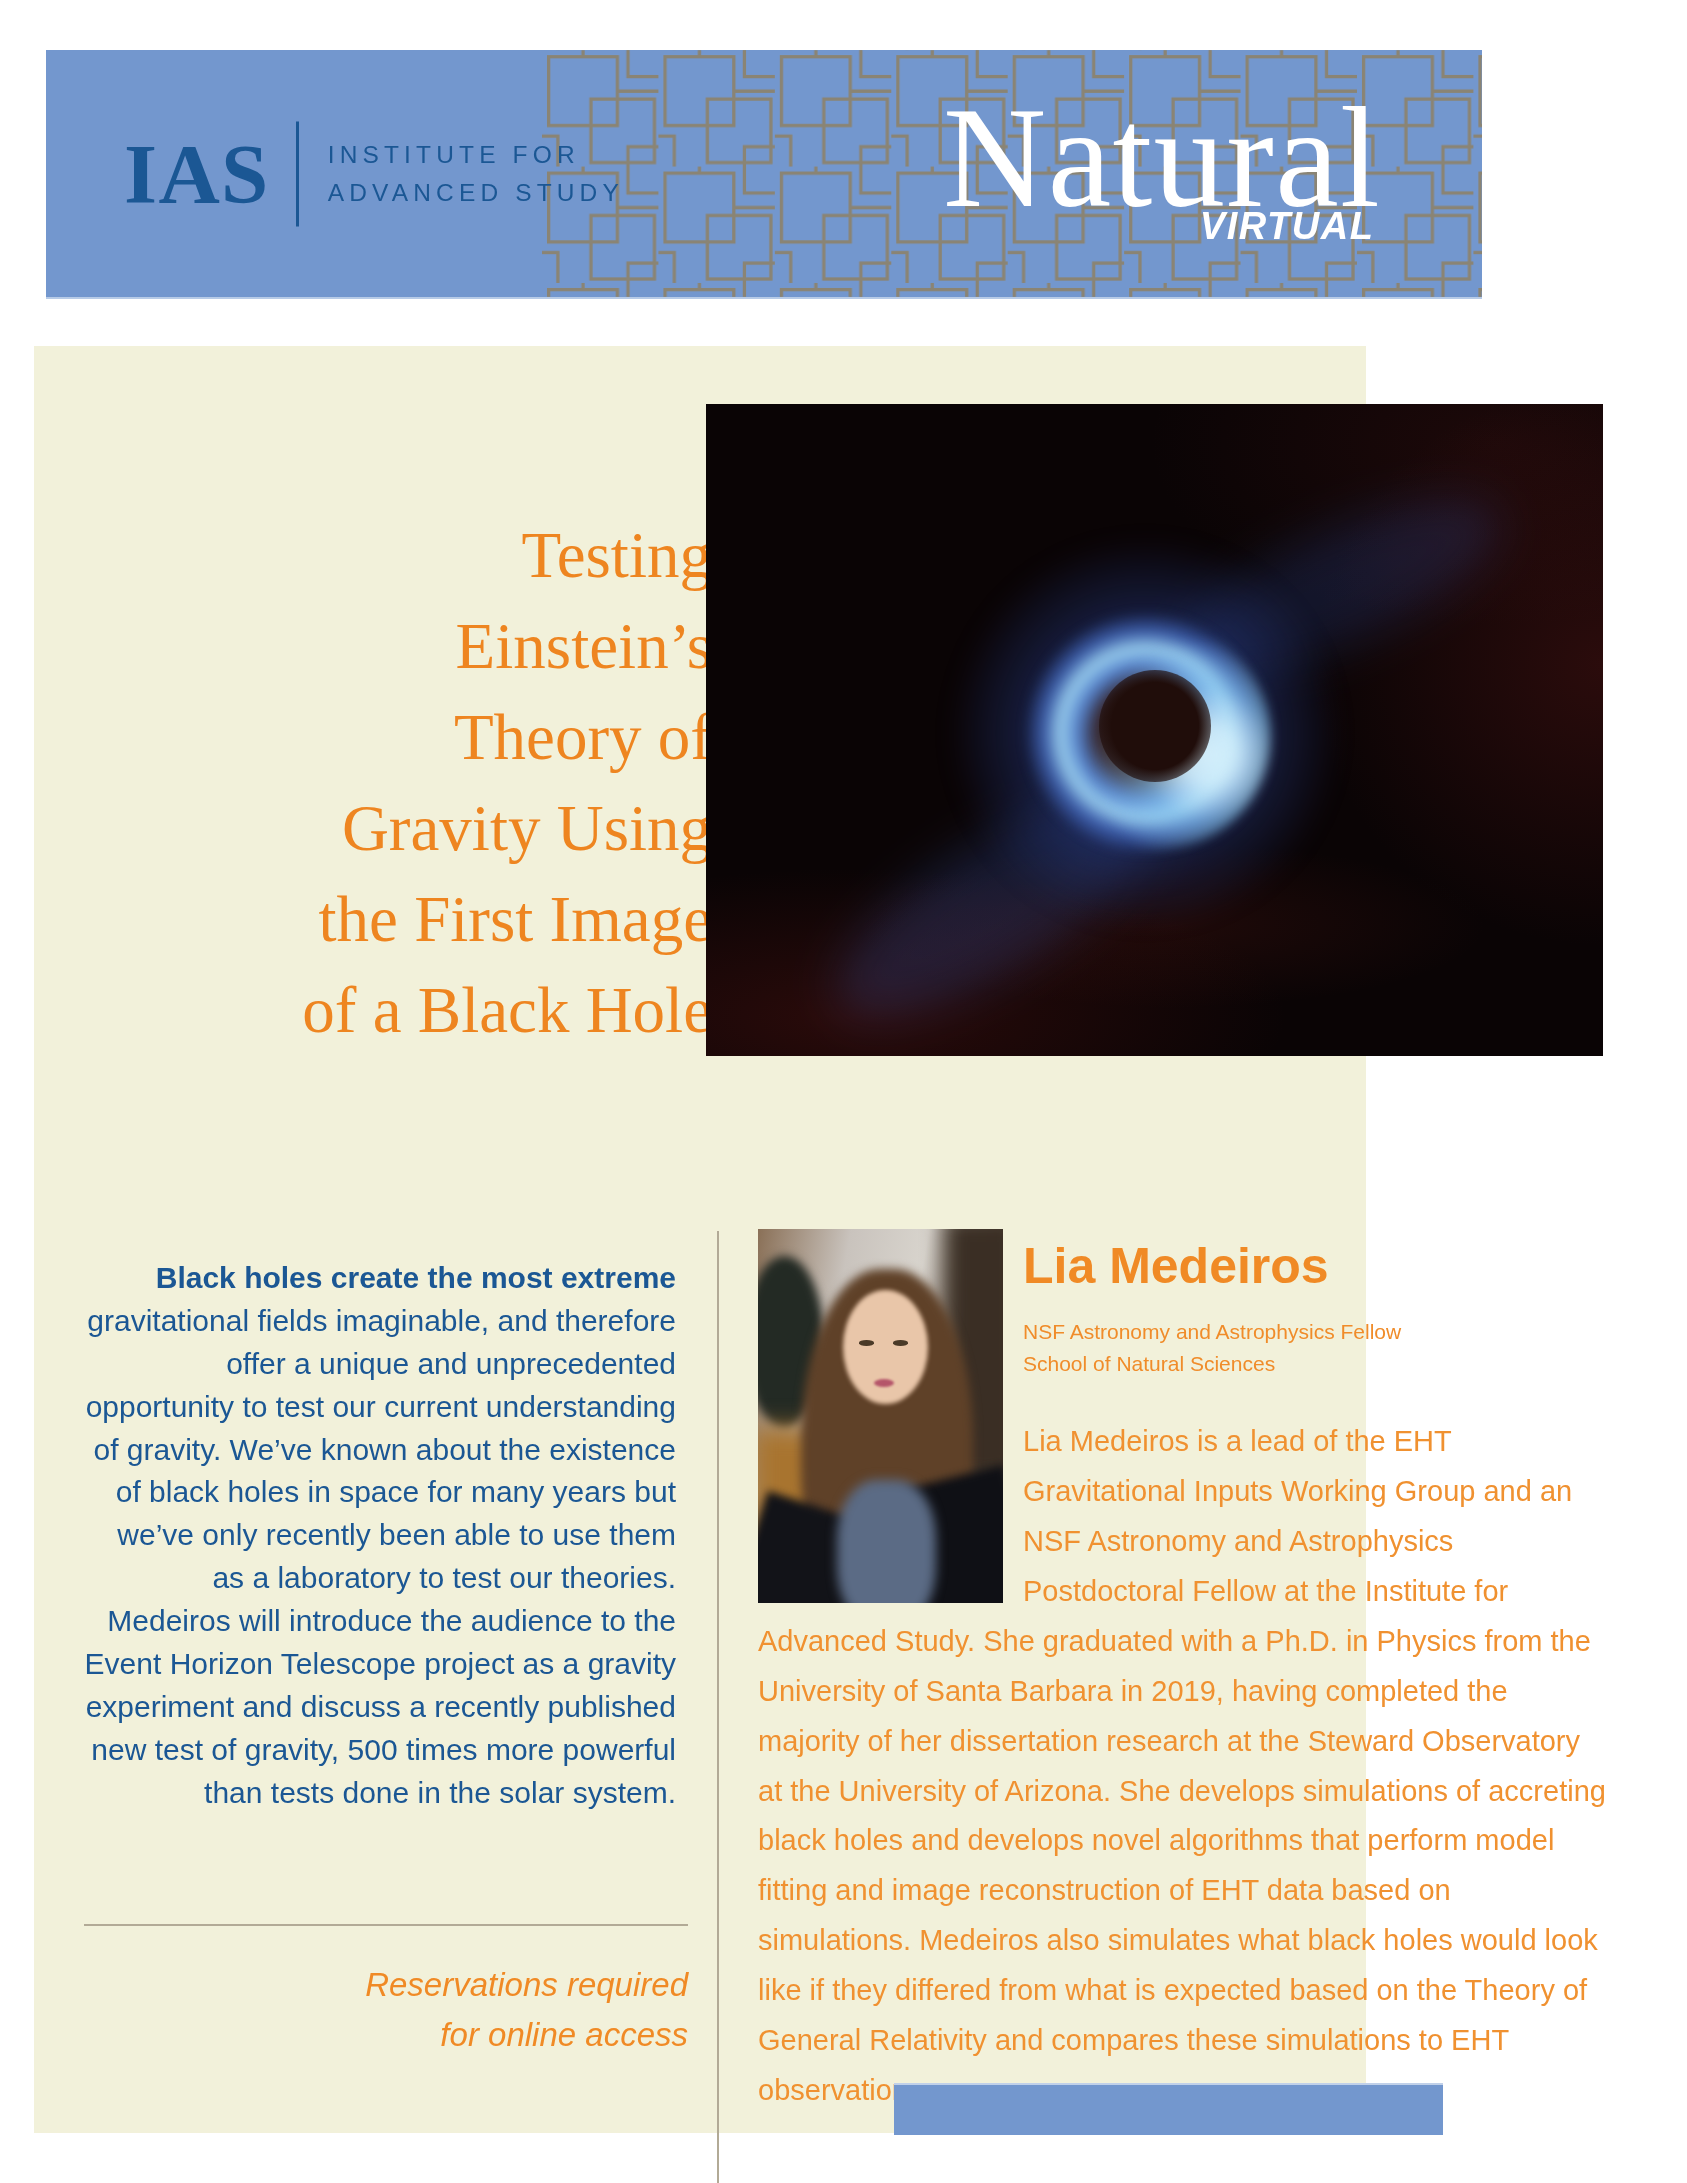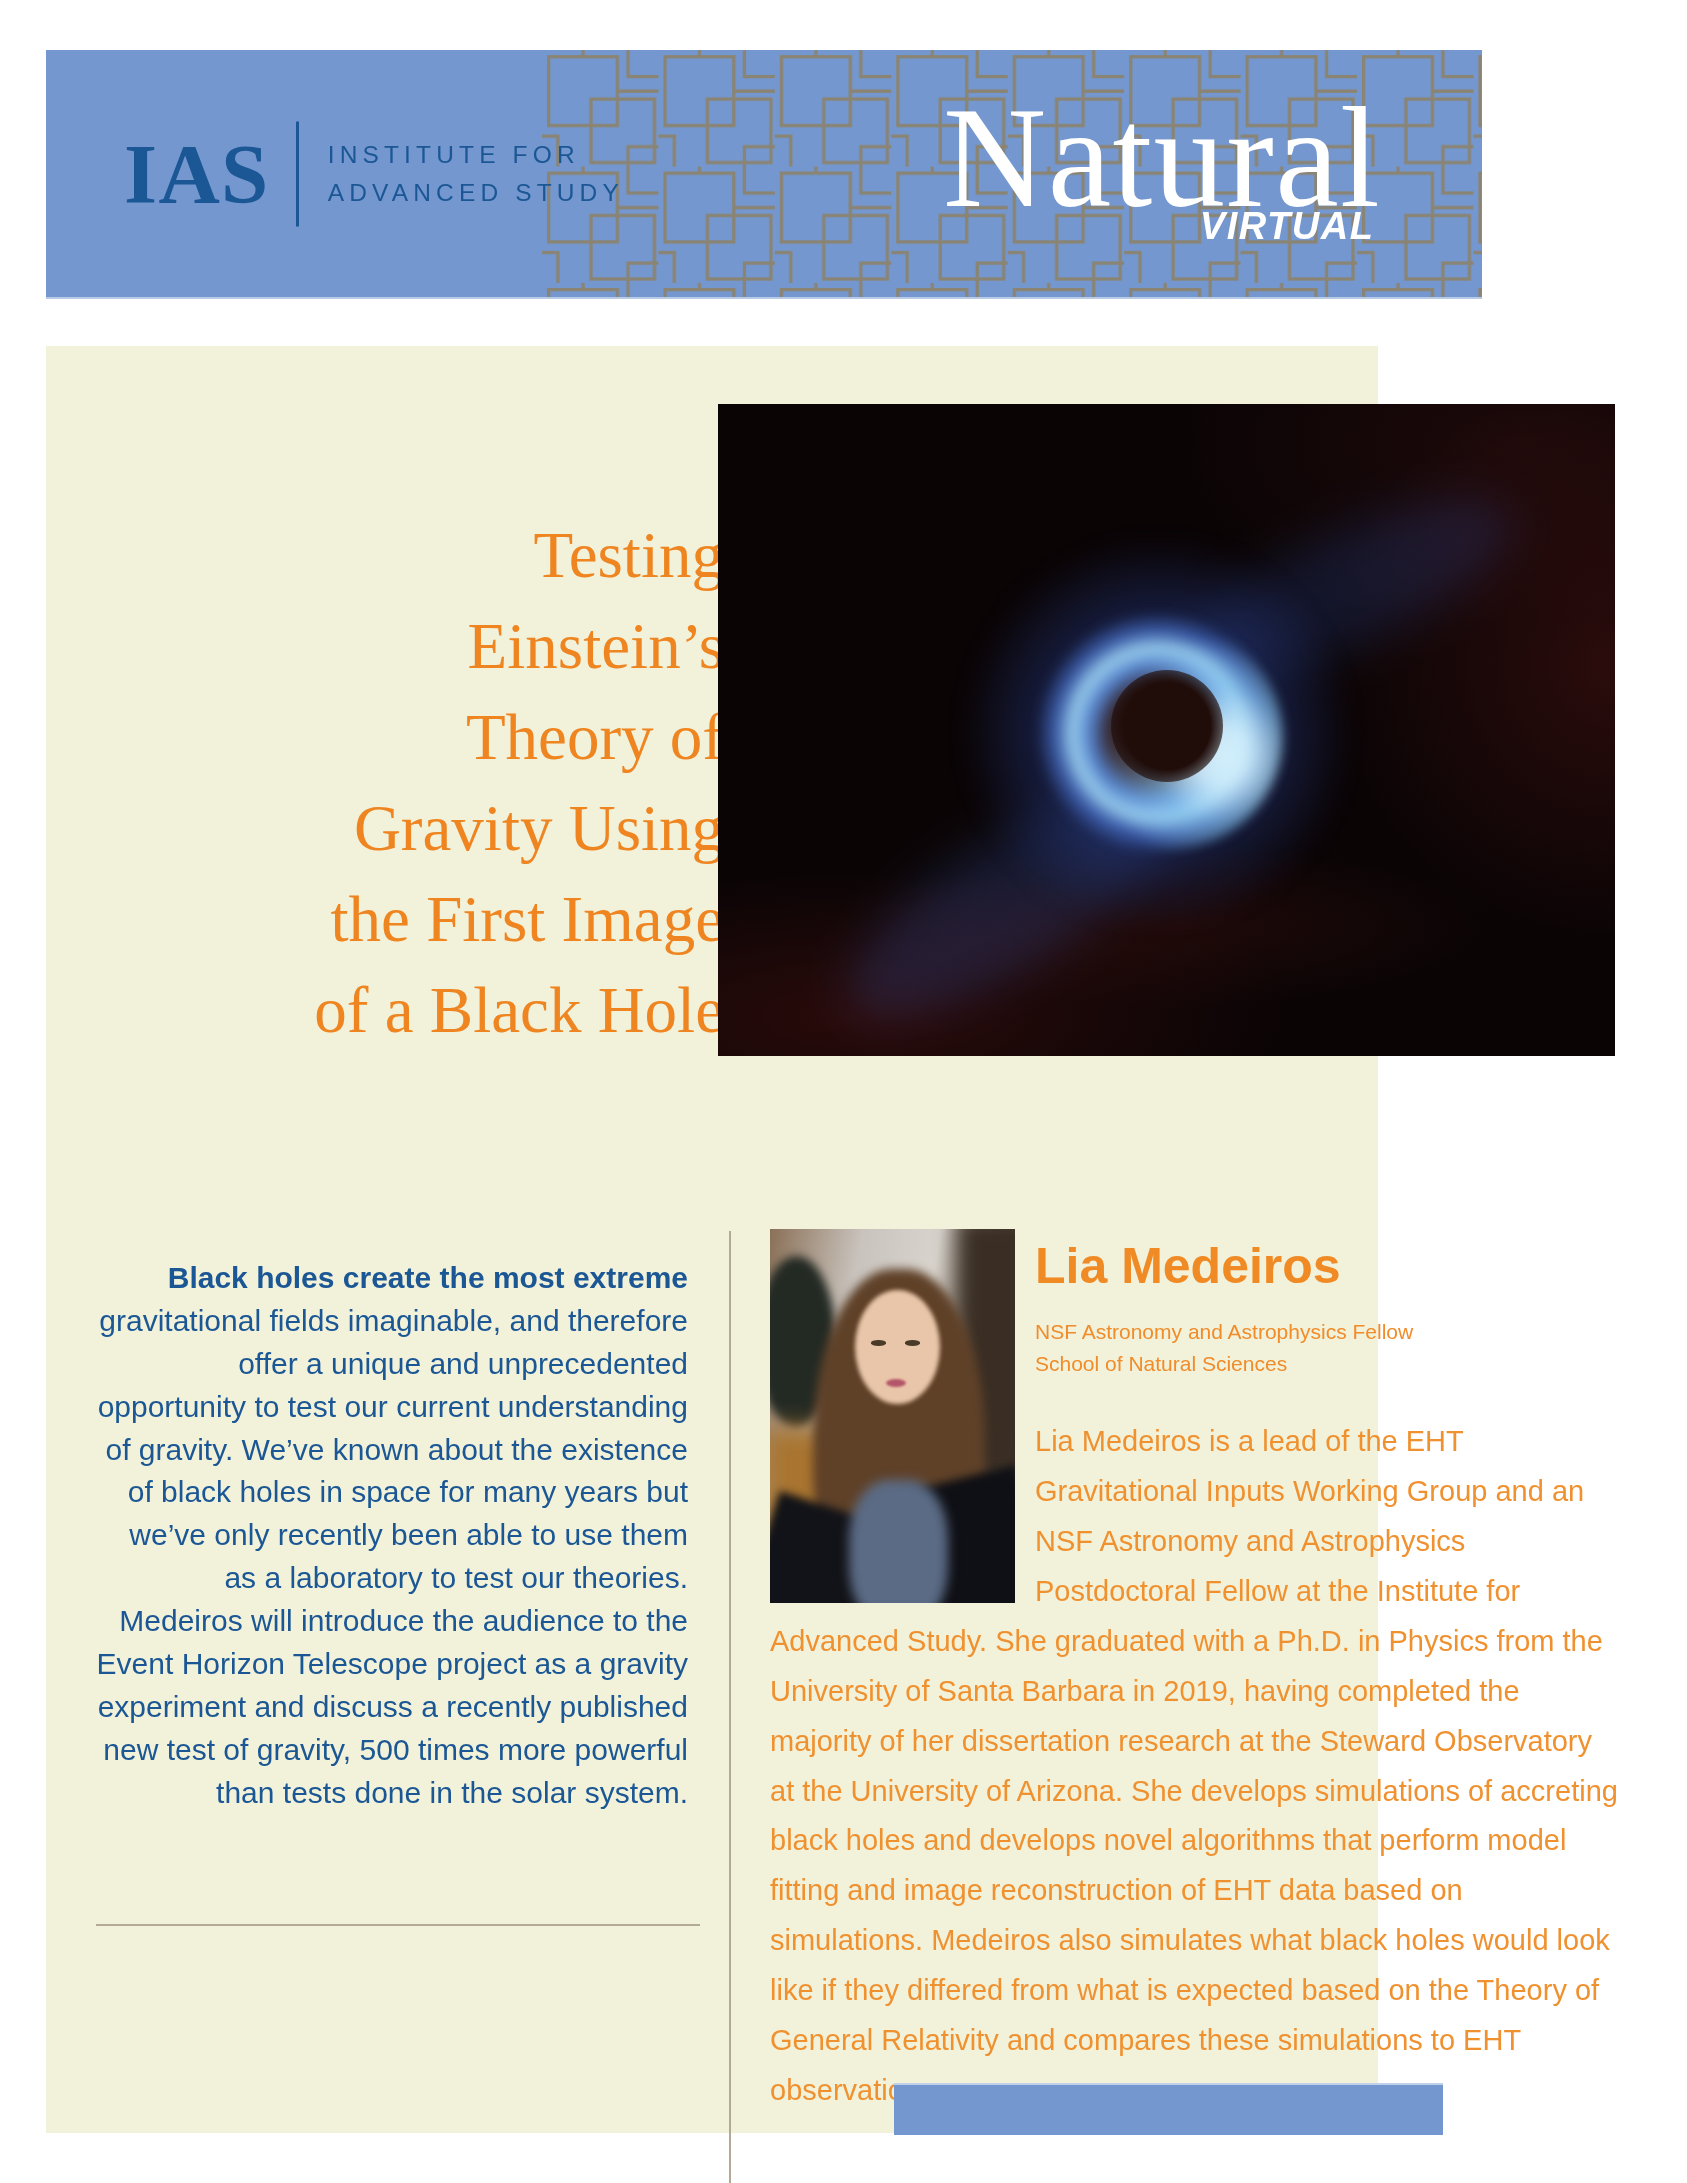--- a/index.html
+++ b/index.html
@@ -35,21 +35,21 @@
     font-family:"Liberation Serif","DejaVu Serif",serif;
     font-size:143px;line-height:1.18;letter-spacing:1.3px;
   }
   .virtual-word{
     font-size:38px;font-style:italic;font-weight:700;letter-spacing:.04em;
     margin-top:-38px;padding-right:6.6px;padding-left:47px;
   }
 
   
   .content{
-    position:absolute;left:46px;top:346px;width:1332px;height:1787px;
+    position:absolute;left:34px;top:346px;width:1332px;height:1787px;
     background:#f2f1da;
   }
 
   .event-title{
     position:absolute;left:38px;top:120px;width:640px;
     text-align:right;color:#ee8520;
     font-family:"Liberation Serif","DejaVu Serif",serif;
     font-size:65px;line-height:1.40;font-weight:400;
   }
 
@@ -199,20 +199,22 @@
       <div class="bh-hole"></div>
     </figure>
 
 
     <p class="abstract">
       <b>Black holes create the most extreme</b><span> gravitational fields imaginable, and therefore offer a unique and unprecedented opportunity to test our current understanding of gravity. We’ve known about the existence of black holes in space for many years but we’ve only recently been able to use them as a laboratory to test our theories. Medeiros will introduce the audience to the Event Horizon Telescope project as a gravity experiment and discuss a recently published new test of gravity, 500 times more powerful than tests done in the solar system.</span>
     </p>
 
     <div class="divider-h"></div>
 
+    <div class="reservation pre">Reservations required
+for online access</div>
 
     <div class="divider-v"></div>
 
     <section class="speaker">
       <div class="photo">
         <div class="ph-bust"></div>
         <div class="ph-warm"></div>
         <div class="ph-door"></div>
         <div class="ph-hair"></div>
         <div class="ph-face"></div>

